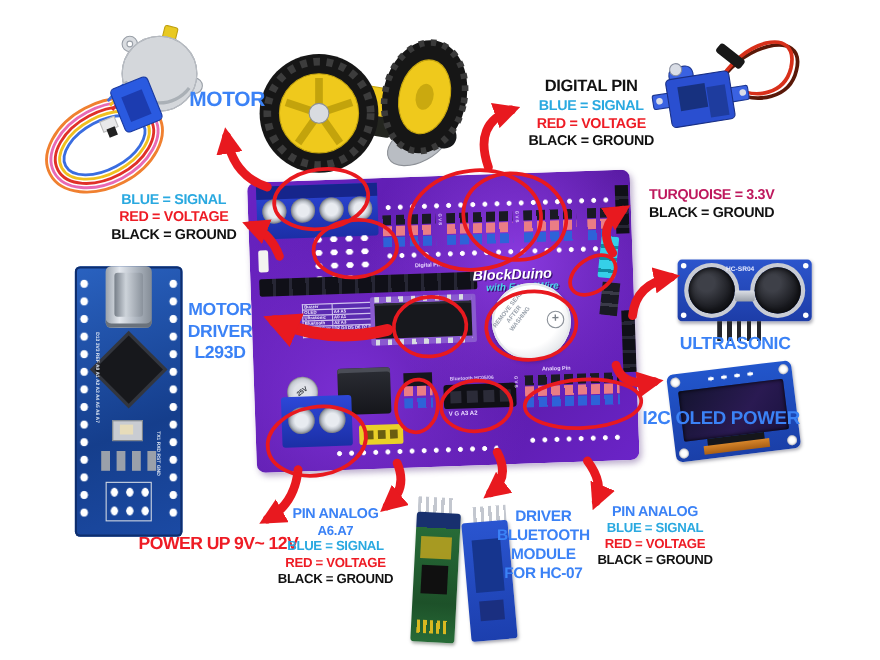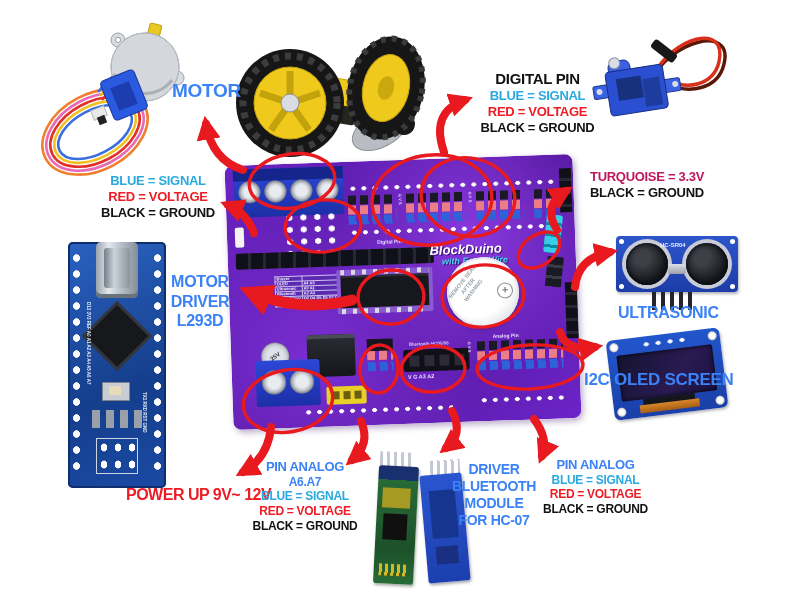--- a/index.html
+++ b/index.html
@@ -330,21 +330,21 @@
     <div class="c-black">BLACK = GROUND</div>
   </div>
 
   <div class="abs lbl" style="left:590px;top:169px;font-size:13px">
     <div class="c-turq">TURQUOISE = 3.3V</div>
     <div class="c-black">BLACK = GROUND</div>
   </div>
 
   <div class="abs lbl c-gray" style="left:618px;top:303px;font-size:16px">ULTRASONIC</div>
 
-  <div class="abs lbl c-gray" style="left:584px;top:370px;font-size:17px">I2C OLED SCREEN</div>
+  <div class="abs lbl c-gray" style="left:584px;top:370px;font-size:17px">I2C OLED POWER</div>
 
   <div class="abs lbl c-gray" style="left:444px;top:461px;width:100px;text-align:center;font-size:14px">
     <div>DRIVER</div>
     <div>BLUETOOTH</div>
     <div>MODULE</div>
     <div>FOR HC-07</div>
   </div>
 
   <div class="abs lbl" style="left:250px;top:459px;width:110px;text-align:center;font-size:12px">
     <div class="c-gray" style="font-size:13px">PIN ANALOG</div>

